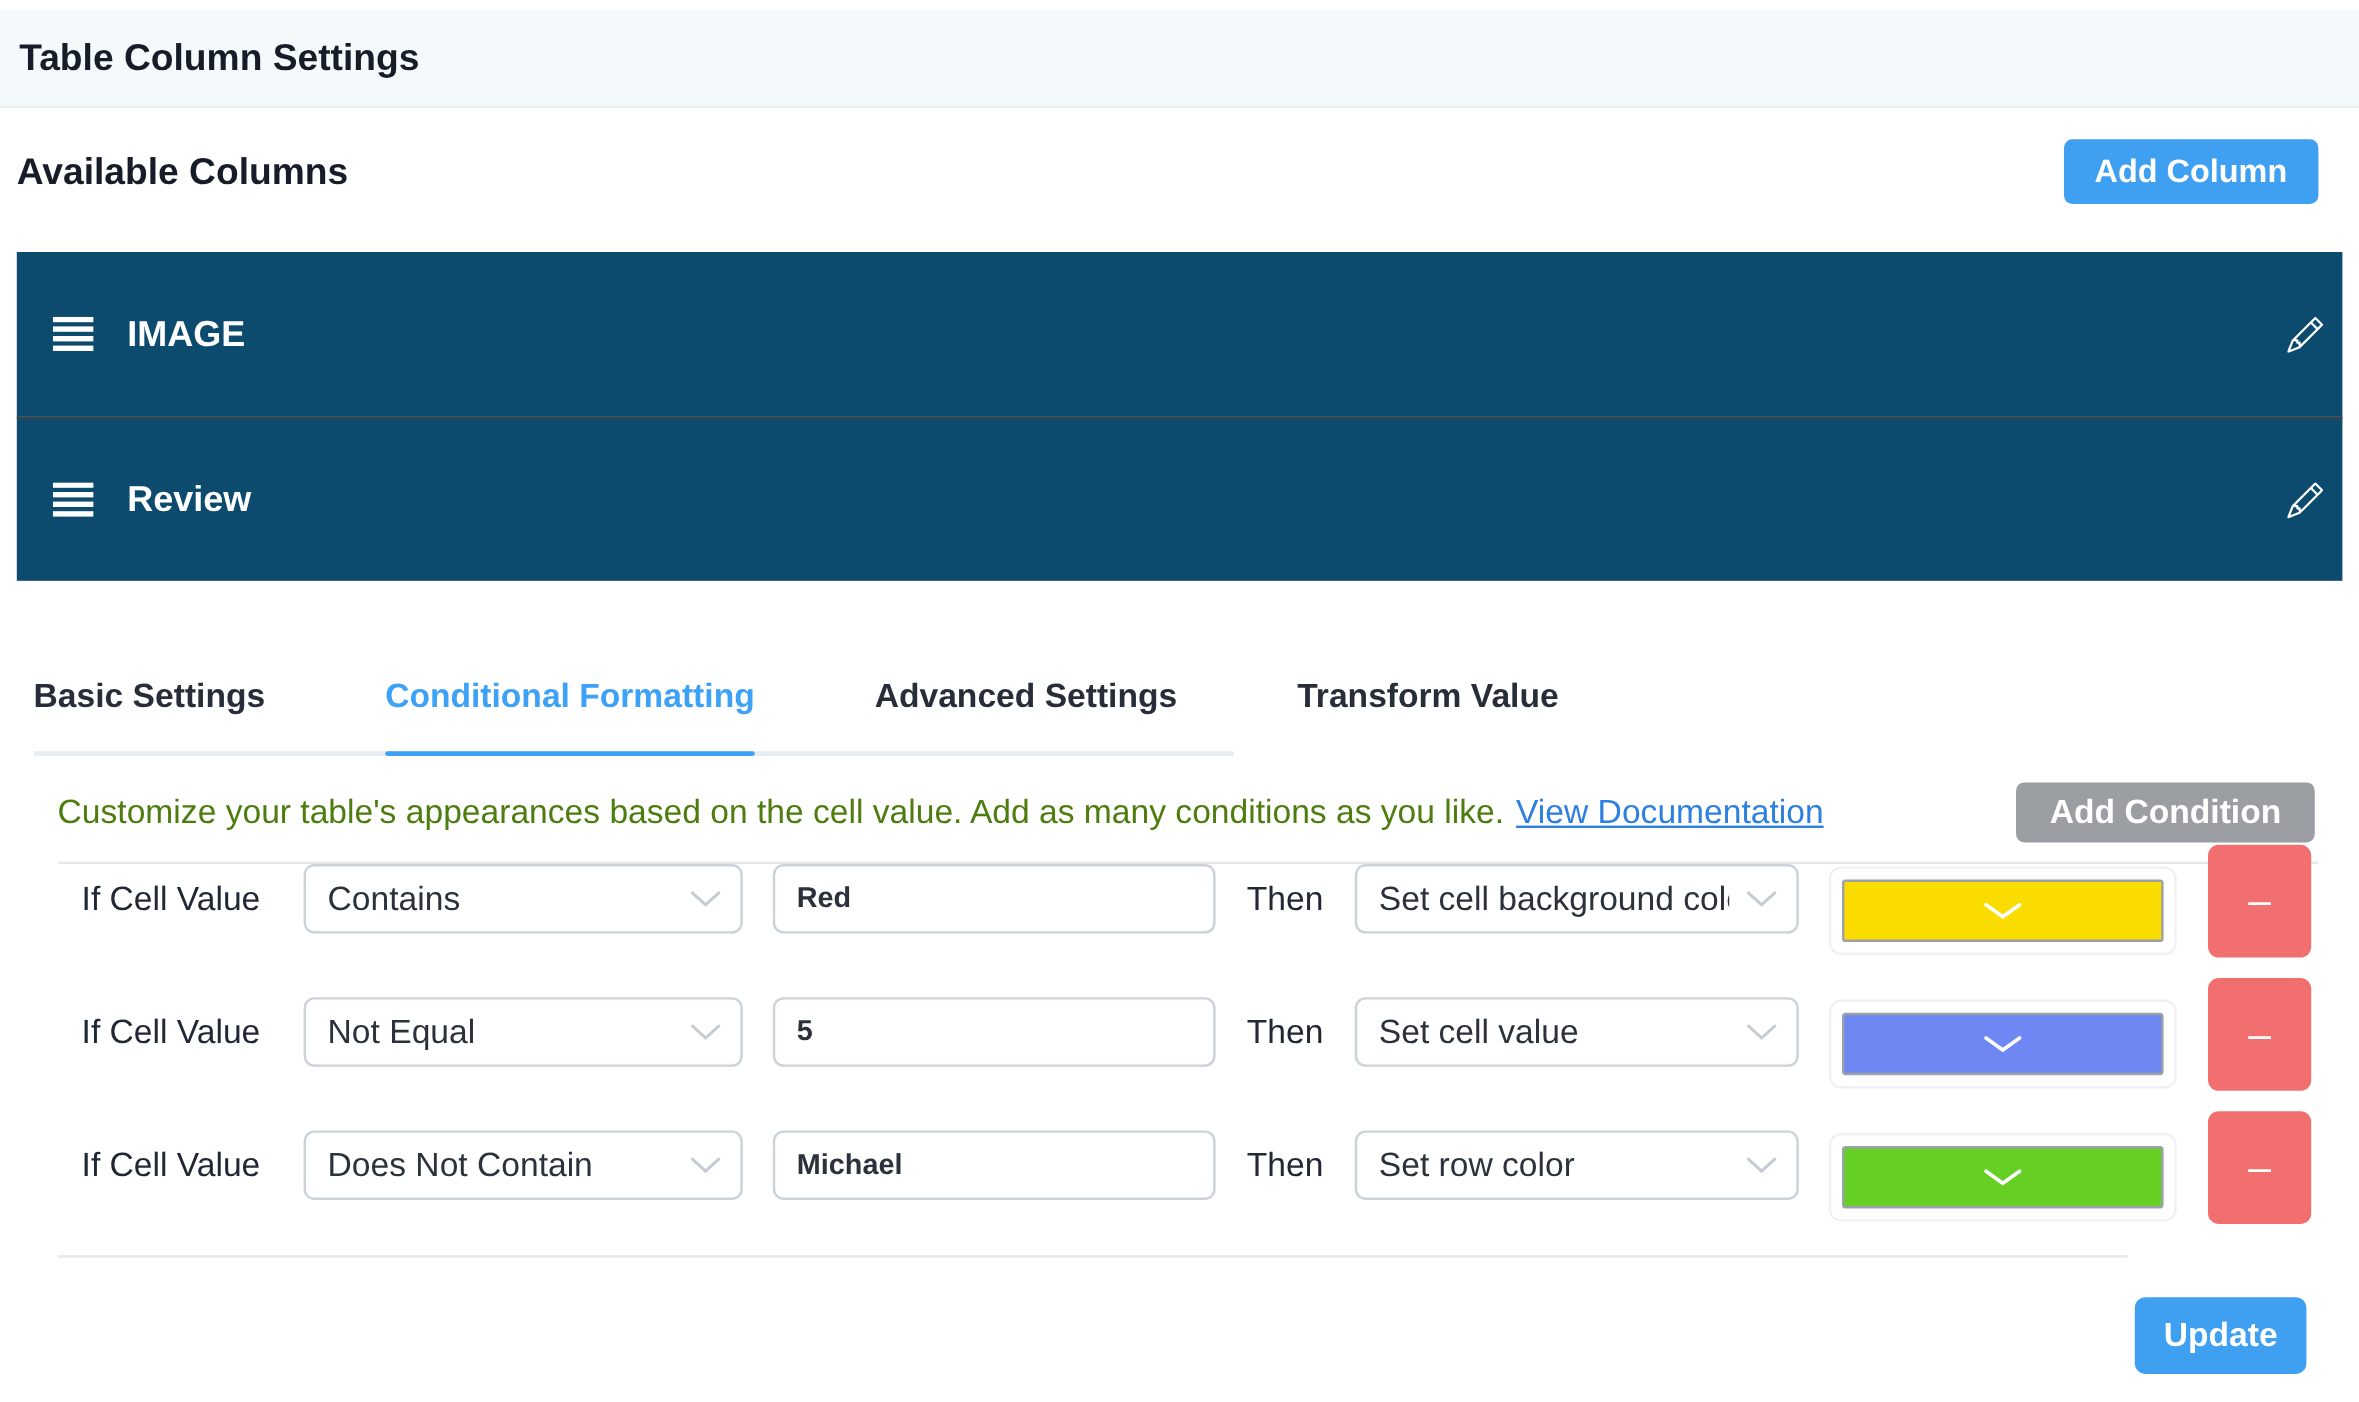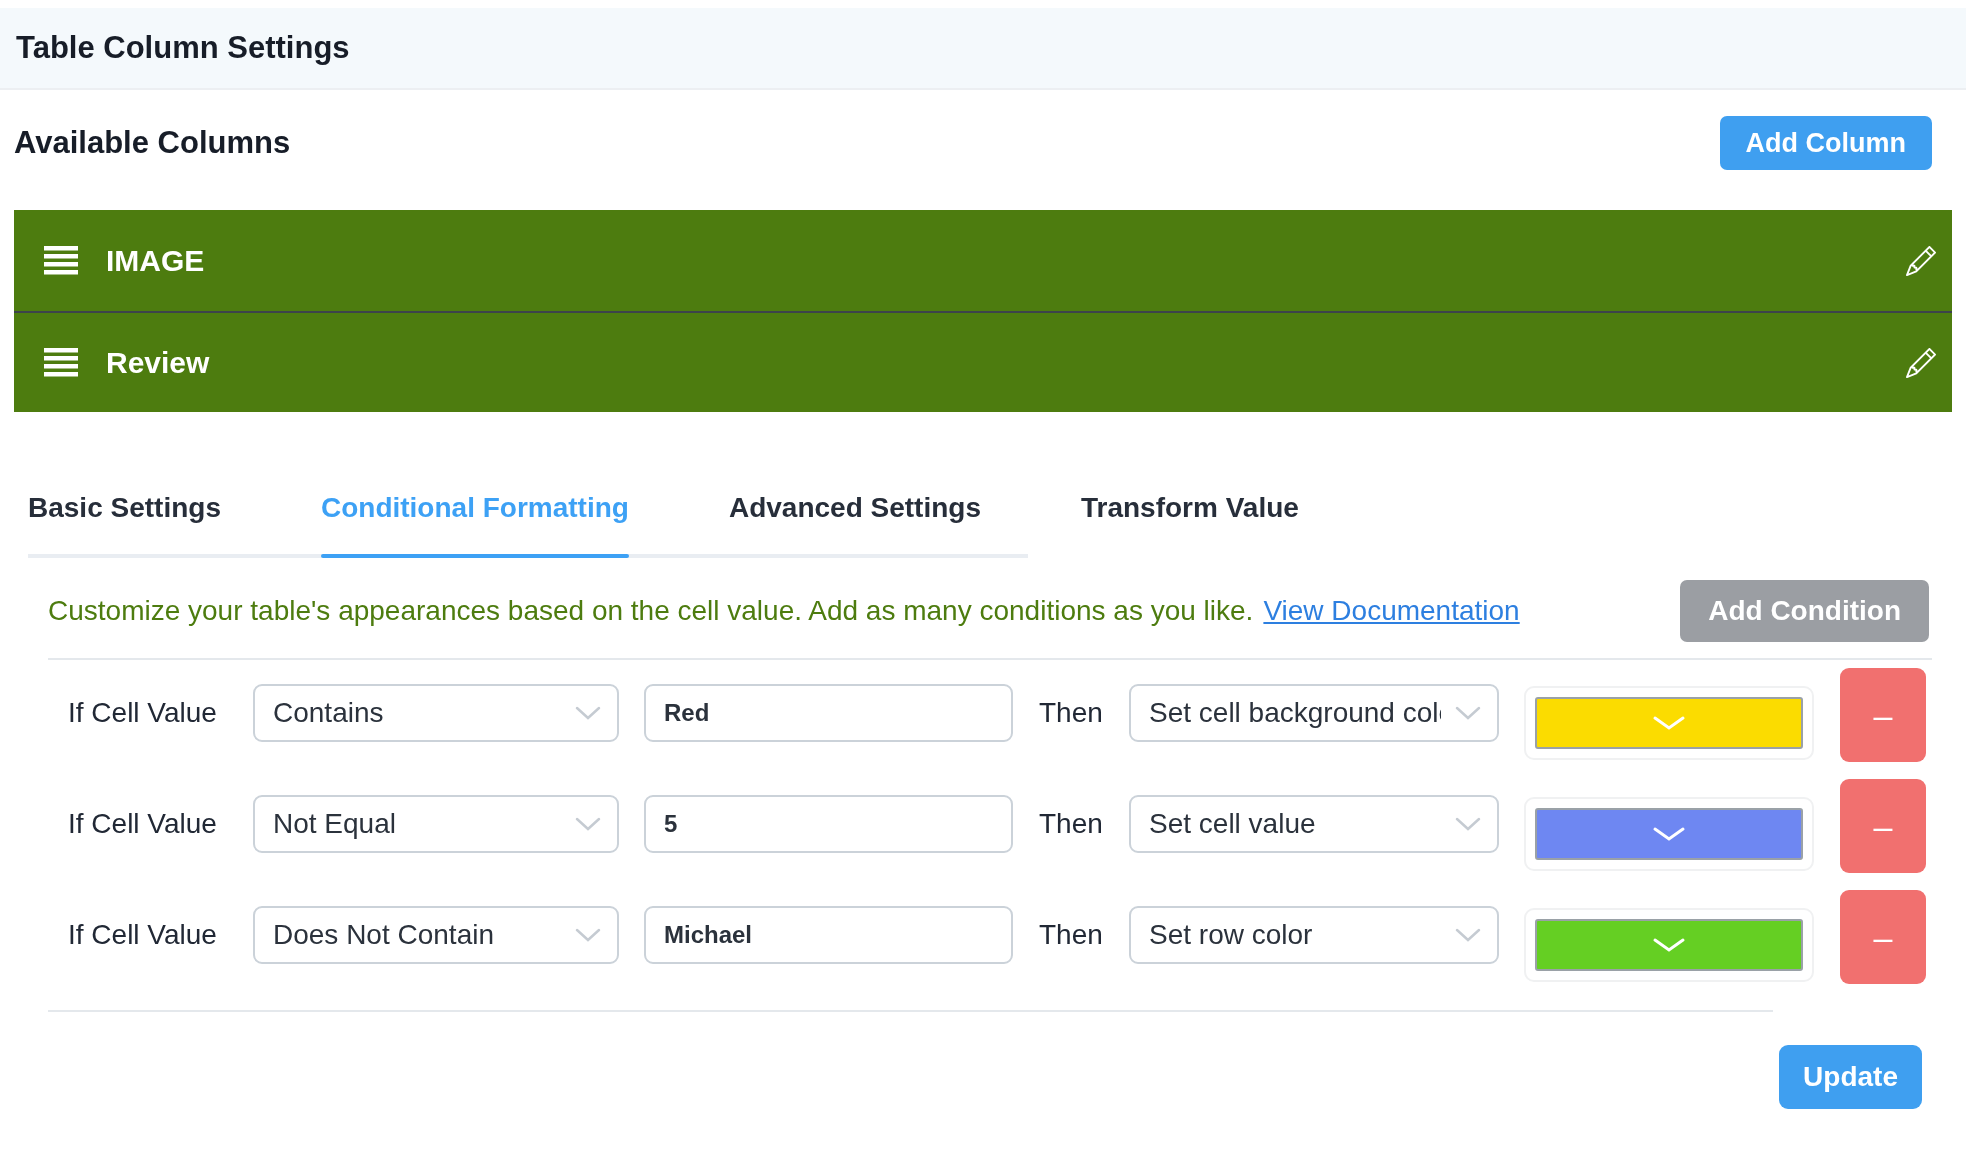--- a/index.html
+++ b/index.html
@@ -11,44 +11,44 @@
   .page-title { font-size:31px; font-weight:700; color:#171d28; }
 
   .content { padding:0 14px; }
 
   .section-head { margin-top:26px; height:54px; display:flex; align-items:center; justify-content:space-between; }
   .section-title { font-size:31px; font-weight:700; color:#171d28; }
   .btn { border:none; cursor:pointer; font-family:inherit; color:#fff; font-weight:700; border-radius:7px; }
   .btn-add-column { background:#3f9ff0; font-size:27px; height:54px; padding:0 26px; margin-right:20px; }
 
   .columns-list { margin-top:40px; }
-  .col-row { height:101px; background:#4d7c0f; display:flex; align-items:center; padding:0 16px 0 30px; }
+  .col-row { height:137px; background:#0c4a6e; display:flex; align-items:center; padding:0 16px 0 30px; }
   .col-row + .col-row { border-top:2px solid #3c434b; }
   .drag-handle { width:34px; height:29px; display:block; cursor:grab; }
   .col-label { margin-left:28px; font-size:30px; font-weight:700; color:#ffffff; }
   .edit-pencil { margin-left:auto; width:30px; height:30px; display:block; cursor:pointer; }
 
   .tab-area { margin-left:14px; margin-top:80px; }
   .tabs { display:flex; gap:100px; width:1000px; border-bottom:4px solid #e9edf2; }
   .tab { font-size:28px; font-weight:700; color:#272e3a; padding-bottom:30px;
     white-space:nowrap; position:relative; cursor:pointer; }
   .tab[data-active="true"] { color:#3da1f5; }
   .tab[data-active="true"]::after { content:""; position:absolute; left:0; right:0; bottom:-4px;
     height:4px; background:#3da1f5; border-radius:2px; }
 
   .desc-row { margin-left:34px; margin-top:22px; display:flex; align-items:center; }
   .desc-text { font-size:28px; color:#4d7c0f; }
   .doc-link { font-size:28px; color:#2d7fe0; text-decoration:underline; margin-left:10px; cursor:pointer; }
-  .btn-add-condition { background:#9b9ea3; font-size:28px; height:62px; padding:0 28px;
+  .btn-add-condition { background:#9b9ea3; font-size:28px; height:50px; padding:0 28px;
     margin-left:auto; margin-right:23px;text-align:right; }
 
   .hr1 { margin-left:34px; margin-top:16px; height:2px; width:1884px; background:#e4e8ec; }
   .hr2 { margin-left:34px; margin-top:46px; height:2px; width:1725px; background:#e4e8ec; }
 
-  .rows-wrap { margin-left:34px; margin-top:24px; }
+  .rows-wrap { margin-left:34px; }
   .cond-row { display:flex; align-items:flex-start; height:58px; margin-bottom:53px; }
   .cond-row:last-child { margin-bottom:0; }
   .if-label { width:205px; padding-left:20px; line-height:58px; font-size:28px; color:#212835; white-space:nowrap; }
   .then-label { width:70px; margin:0 20px 0 26px; line-height:58px; font-size:28px; color:#212835; }
   .sel { width:366px; height:58px; border:2px solid #cbd2d9; border-radius:9px; background:#fff;
     display:flex; align-items:center; padding:0 16px 0 18px; cursor:pointer; }
   .sel-text { font-size:28px; color:#2b323c; white-space:nowrap; overflow:hidden; }
   .sel-chevron { margin-left:auto; flex:0 0 auto; }
   .txt-input { width:369px; height:58px; margin-left:25px; border:2px solid #cbd2d9; border-radius:9px;
     font-family:inherit; font-size:24px; color:#2b323c; padding:0 18px; outline:none;font-weight:bold; }

